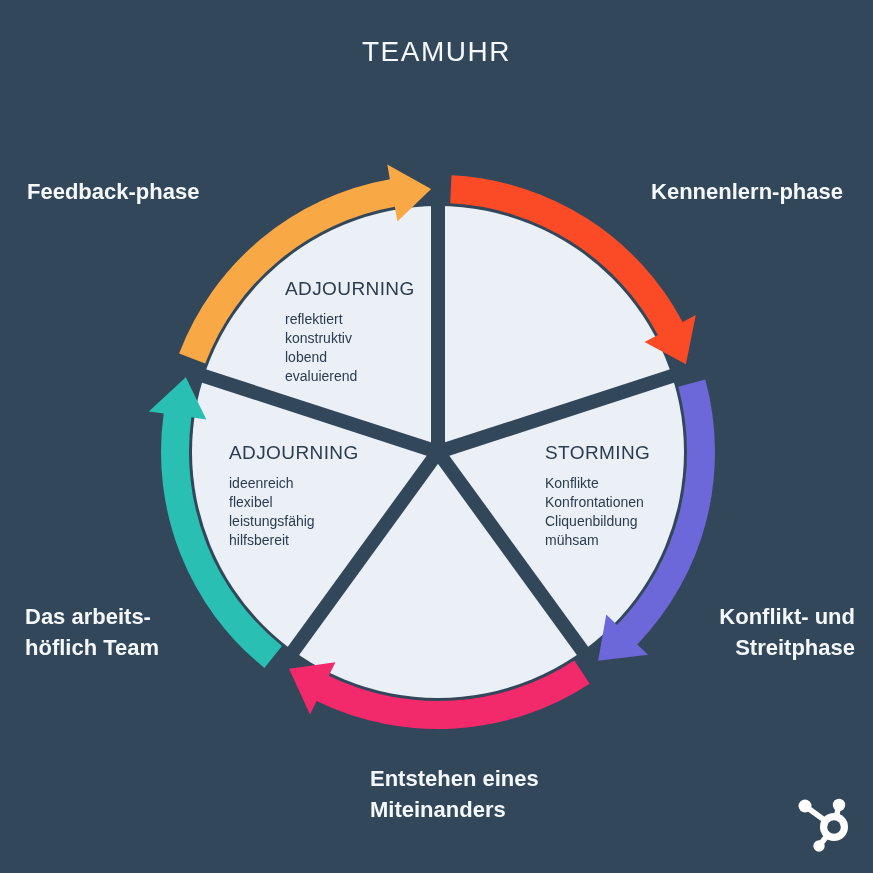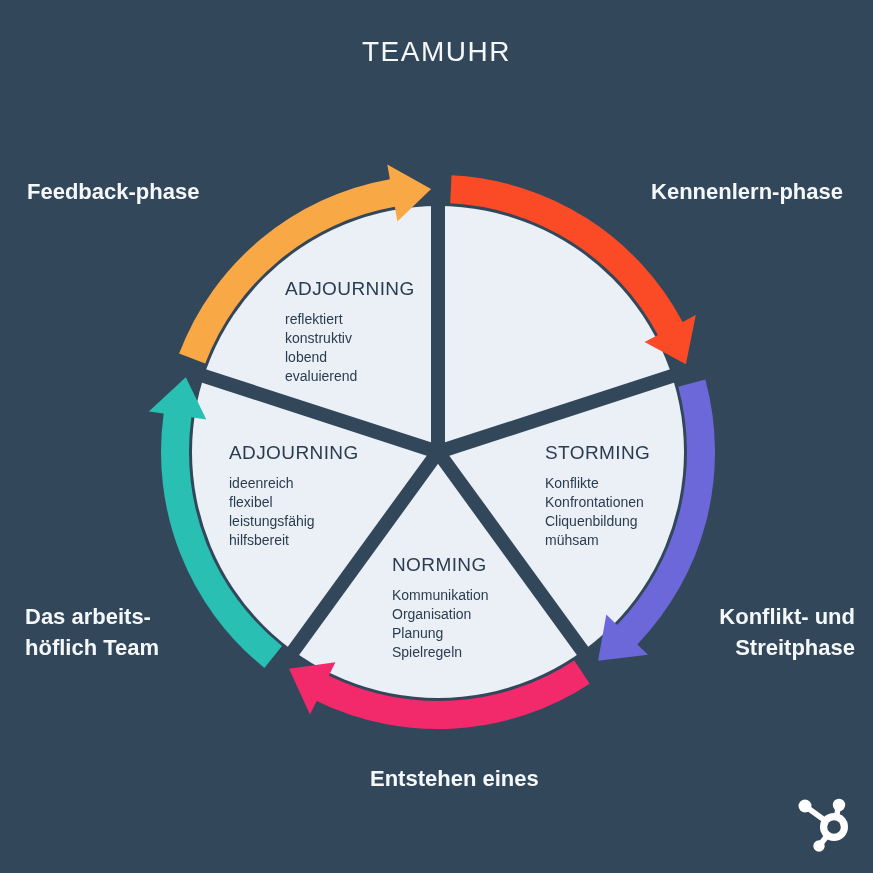--- a/index.html
+++ b/index.html
@@ -42,27 +42,20 @@
 
 
   <div class="wedge-text" style="left:545px;top:441px">
     <h2>STORMING</h2>
     <div class="trait">Konflikte</div>
     <div class="trait">Konfrontationen</div>
     <div class="trait">Cliquenbildung</div>
     <div class="trait">mühsam</div>
   </div>
 
-  <div class="wedge-text" style="left:392px;top:553px">
-    <h2>NORMING</h2>
-    <div class="trait">Kommunikation</div>
-    <div class="trait">Organisation</div>
-    <div class="trait">Planung</div>
-    <div class="trait">Spielregeln</div>
-  </div>
 
   <div class="wedge-text" style="left:229px;top:441px">
     <h2>ADJOURNING</h2>
     <div class="trait">ideenreich</div>
     <div class="trait">flexibel</div>
     <div class="trait">leistungsfähig</div>
     <div class="trait">hilfsbereit</div>
   </div>
 
   <div class="wedge-text" style="left:285px;top:277px">
@@ -86,20 +79,21 @@
     <div>Streitphase</div>
   </div>
 
   <div class="outer-label" style="left:25px;top:601px">
     <div>Das arbeits-</div>
     <div>höflich Team</div>
   </div>
 
   <div class="outer-label" style="left:370px;top:763px">
     <div>Entstehen eines</div>
+    <div>Miteinanders</div>
   </div>
 
   <svg class="logo" width="76" height="76" viewBox="0 0 76 76">
     <line class="spoke" x1="44" y1="39" x2="15" y2="18"></line>
     <line class="spoke" x1="44" y1="39" x2="49" y2="17"></line>
     <line class="spoke" x1="44" y1="39" x2="29" y2="58"></line>
     <circle class="lfill" cx="44" cy="39" r="14"></circle>
     <circle class="hole" cx="44" cy="39" r="6.8"></circle>
     <circle class="lfill" cx="15" cy="18" r="6.5"></circle>
     <circle class="lfill" cx="49" cy="17" r="6.2"></circle>

